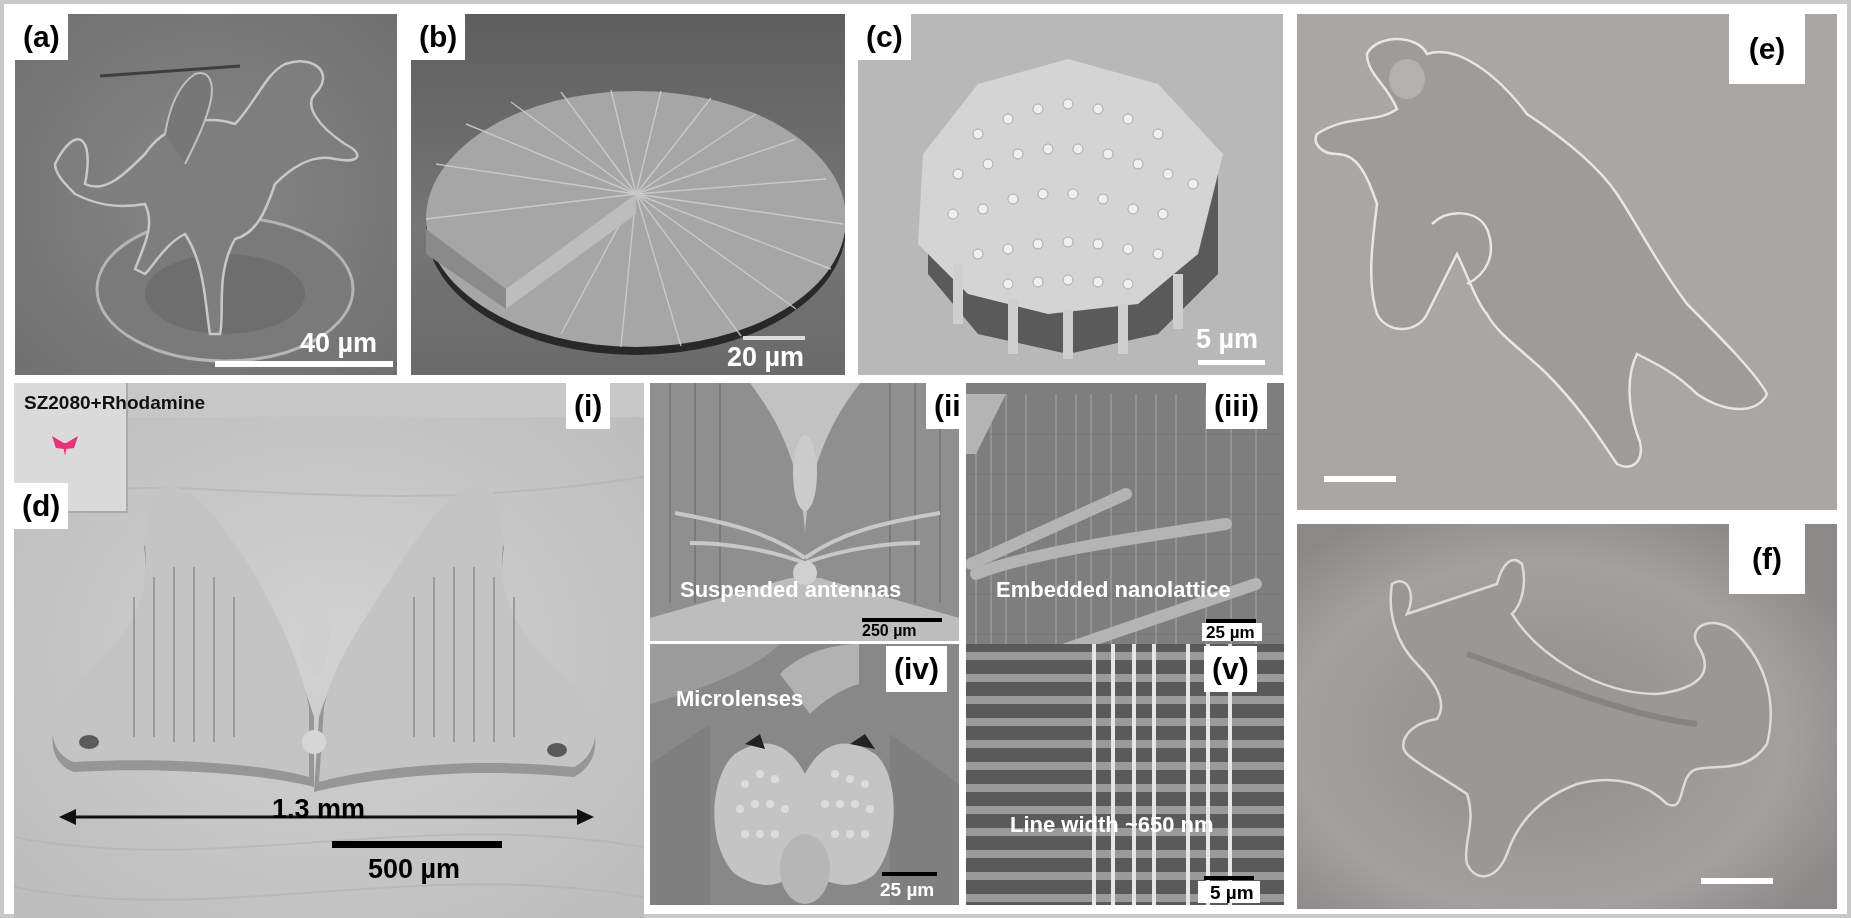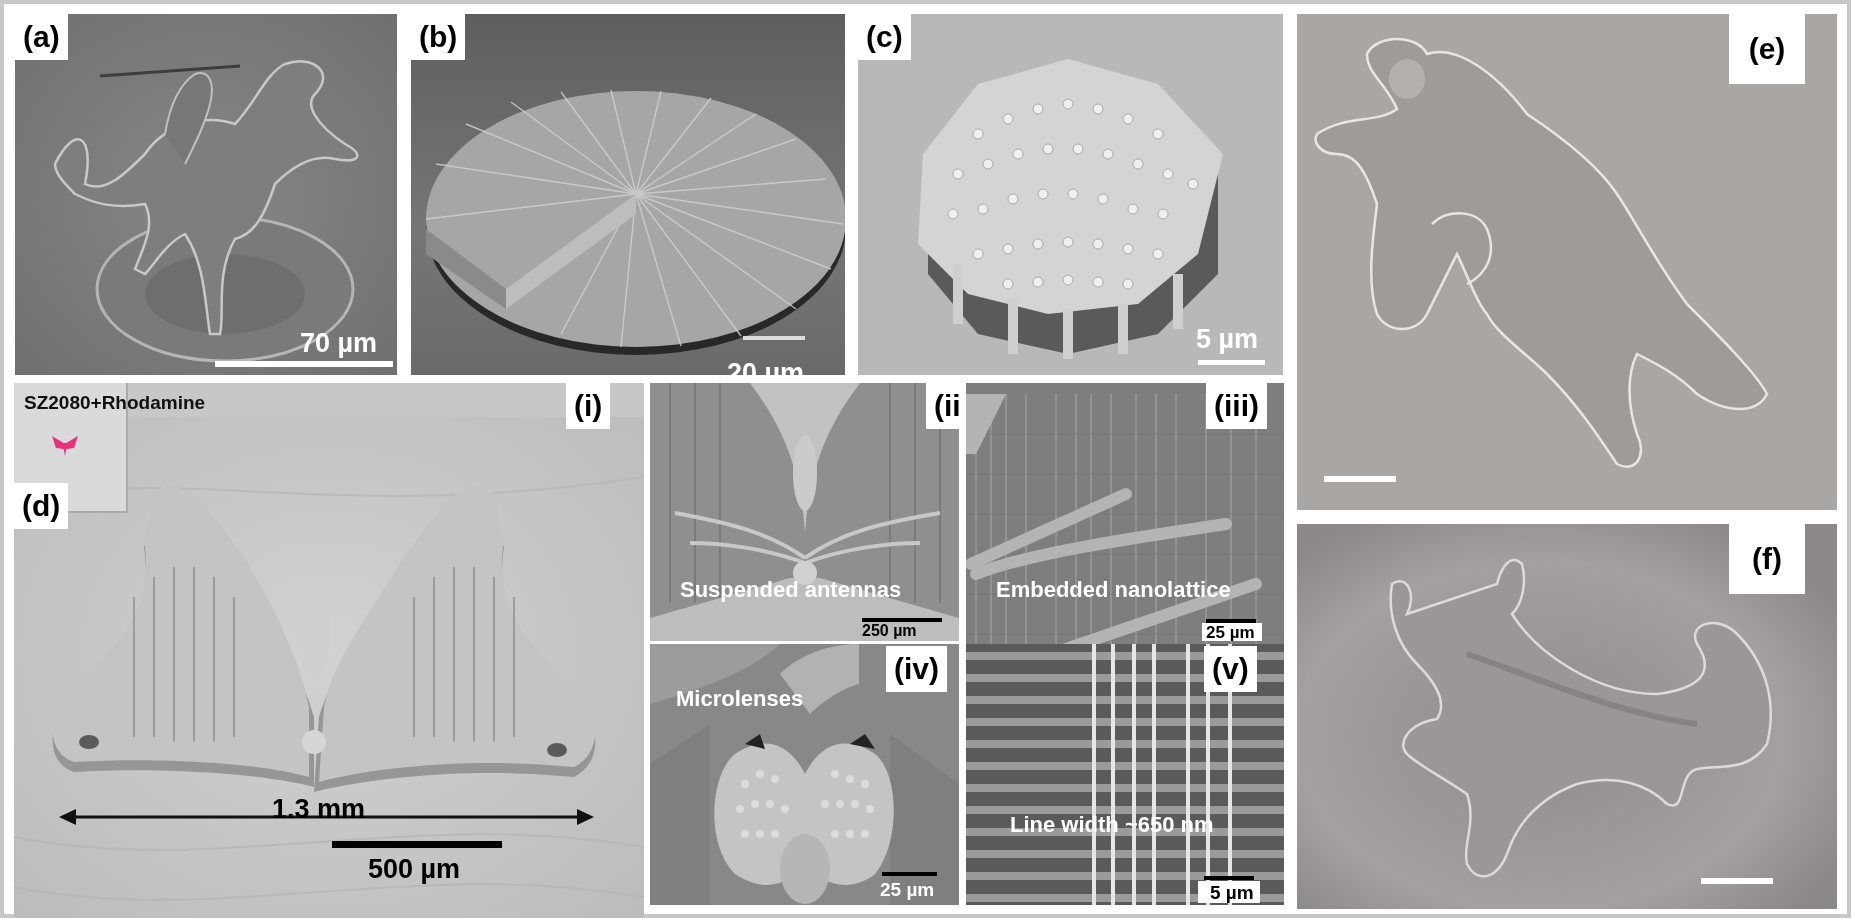--- a/index.html
+++ b/index.html
@@ -28,21 +28,21 @@
         </radialGradient>
     </defs>
     <rect width="382" height="361" fill="url(#ga)"></rect>
     <ellipse cx="210" cy="275" rx="128" ry="72" fill="#7a7a7a" stroke="#b5b5b5" stroke-width="3"></ellipse>
     <ellipse cx="210" cy="280" rx="80" ry="40" fill="#6a6a6a" opacity="0.7"></ellipse>
     <path d="M40 150 C60 110 80 120 70 170 C90 180 110 160 130 140 C150 110 190 100 220 110 C240 90 250 60 270 50 C300 40 320 60 300 80 C290 90 300 110 330 130 C350 140 345 150 320 145 C300 140 280 150 260 170 C250 200 240 220 220 225 C200 260 210 300 205 320 L195 320 C190 290 190 250 170 220 C150 230 140 250 130 260 L120 255 C130 230 140 210 130 190 C100 195 80 190 60 180 C50 170 40 160 40 150Z" fill="#7e7e7e" stroke="#c8c8c8" stroke-width="2.5"></path>
     <path d="M150 120 C155 90 165 70 180 60 C195 55 200 70 195 90 C190 110 180 130 170 150" fill="#777" stroke="#c0c0c0" stroke-width="2"></path>
     <line x1="85" y1="62" x2="225" y2="52" stroke="#3e3e3e" stroke-width="3"></line>
   </svg>
   <div class="lbl" style="left:0;top:0;">(a)</div>
-  <div class="sbtxt white" style="left:285px;top:316px;">70 µm</div>
+  <div class="sbtxt white" style="left:285px;top:316px;">40 µm</div>
   <div class="sbar" style="left:200px;top:347px;width:178px;background:#fff;"></div>
 </div>
 
 <div class="panel" style="left:411px;top:14px;width:434px;height:361px;background:#6c6c6c;">
   <svg viewBox="0 0 434 361">
     <defs>
       <linearGradient id="gb" x1="0" y1="0" x2="0" y2="1">
           <stop offset="0" stop-color="#5e5e5e"></stop>
           <stop offset="0.6" stop-color="#767676"></stop>
           <stop offset="1" stop-color="#6a6a6a"></stop>
@@ -69,21 +69,21 @@
         <line x1="225" y1="180" x2="330" y2="322"></line>
       <line x1="225" y1="180" x2="270" y2="332"></line>
         <line x1="225" y1="180" x2="210" y2="333"></line>
         <line x1="225" y1="180" x2="150" y2="320"></line>
     </g>
     <path d="M225 180 L95 275 L95 295 L225 200Z" fill="#bdbdbd"></path>
     <path d="M95 275 L95 295 L15 240 L15 215Z" fill="#8a8a8a"></path>
   </svg>
   <div class="lbl" style="left:0;top:0;">(b)</div>
   <div class="sbar" style="left:332px;top:322px;width:62px;height:4px;background:#ddd;"></div>
-  <div class="sbtxt white" style="left:316px;top:330px;margin-top:16px;">20 µm</div>
+  <div class="sbtxt white" style="left:316px;top:330px;">20 µm</div>
 </div>
 
 <div class="panel" style="left:858px;top:14px;width:425px;height:361px;background:#b4b4b4;">
   <svg viewBox="0 0 425 361">
     <rect width="425" height="361" fill="#b8b8b8"></rect>
     <polygon points="70,150 120,80 210,55 300,80 360,150 360,260 300,320 210,340 120,320 70,260" fill="#5a5a5a"></polygon>
     <polygon points="65,140 120,70 210,45 300,70 365,140 340,240 280,290 190,300 110,280 60,230" fill="#d4d4d4"></polygon>
     <g fill="#efefef" stroke="#9a9a9a" stroke-width="0.8">
       <circle cx="120" cy="120" r="5"></circle>
         <circle cx="150" cy="105" r="5"></circle>

